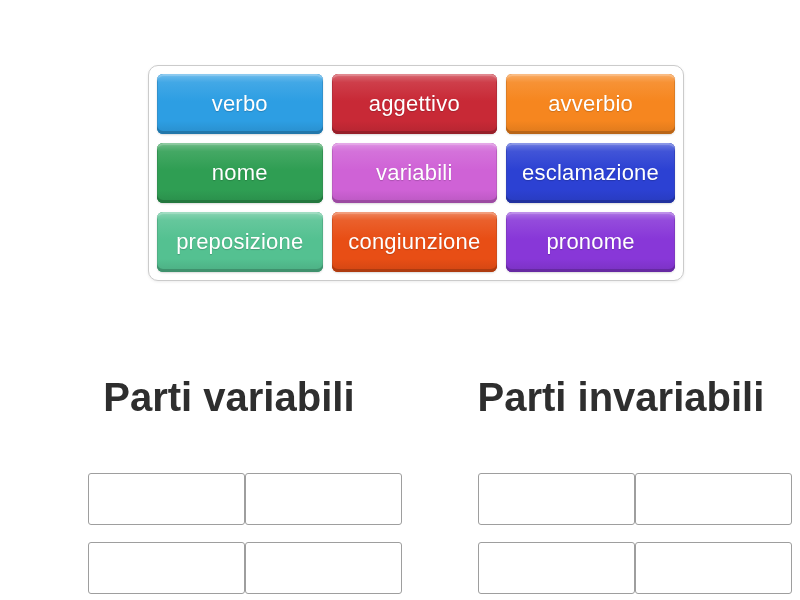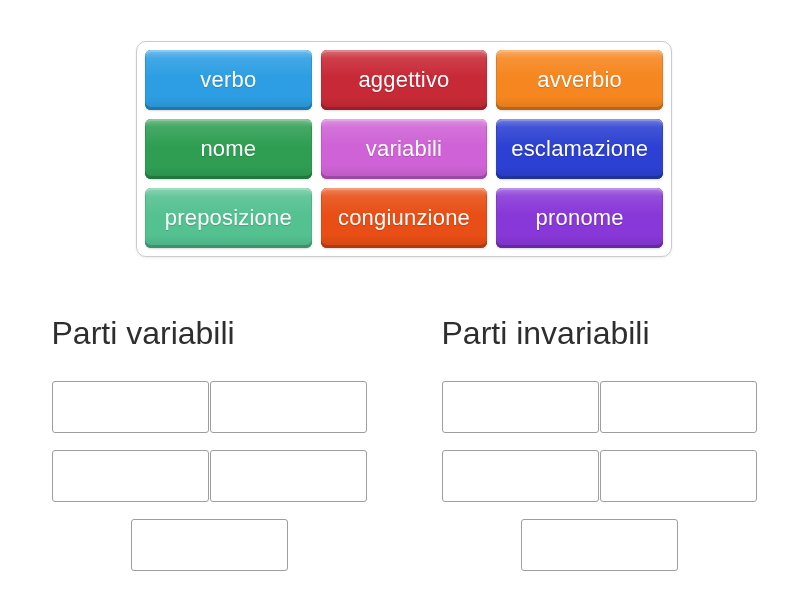--- a/index.html
+++ b/index.html
@@ -1,15 +1,15 @@
 <!DOCTYPE html>
 <html><head>
 <meta charset="utf-8">
 <style>
-  * { margin: 0; padding: 4px; box-sizing: border-box; }
+  * { margin: 0; padding: 16px; box-sizing: border-box; }
   html, body {
     width: 800px; height: 600px;
     background: #ffffff;
     overflow: hidden;
     font-family: "Liberation Sans", sans-serif;
   }
   
   .board {
     width: 536px;
     margin: 33px auto 0;
@@ -38,23 +38,23 @@
   }
   
   .groups {
     display: flex;
     justify-content: center;
     gap: 59px;
     margin-top: 46px;
   }
   .group { width: 331px; }
   .group-title {
-    text-align: left;
-    font-size: 32px;
-    font-weight: 400;
+    text-align: right;
+    font-size: 40px;
+    font-weight: 700;
     color: #2e2e2e;
     margin-bottom: 21px;
     white-space: nowrap;
   }
   .slots {
     display: grid;
     grid-template-columns: repeat(2, 157px);
     justify-content: space-between;
     row-gap: 17px;
   }

